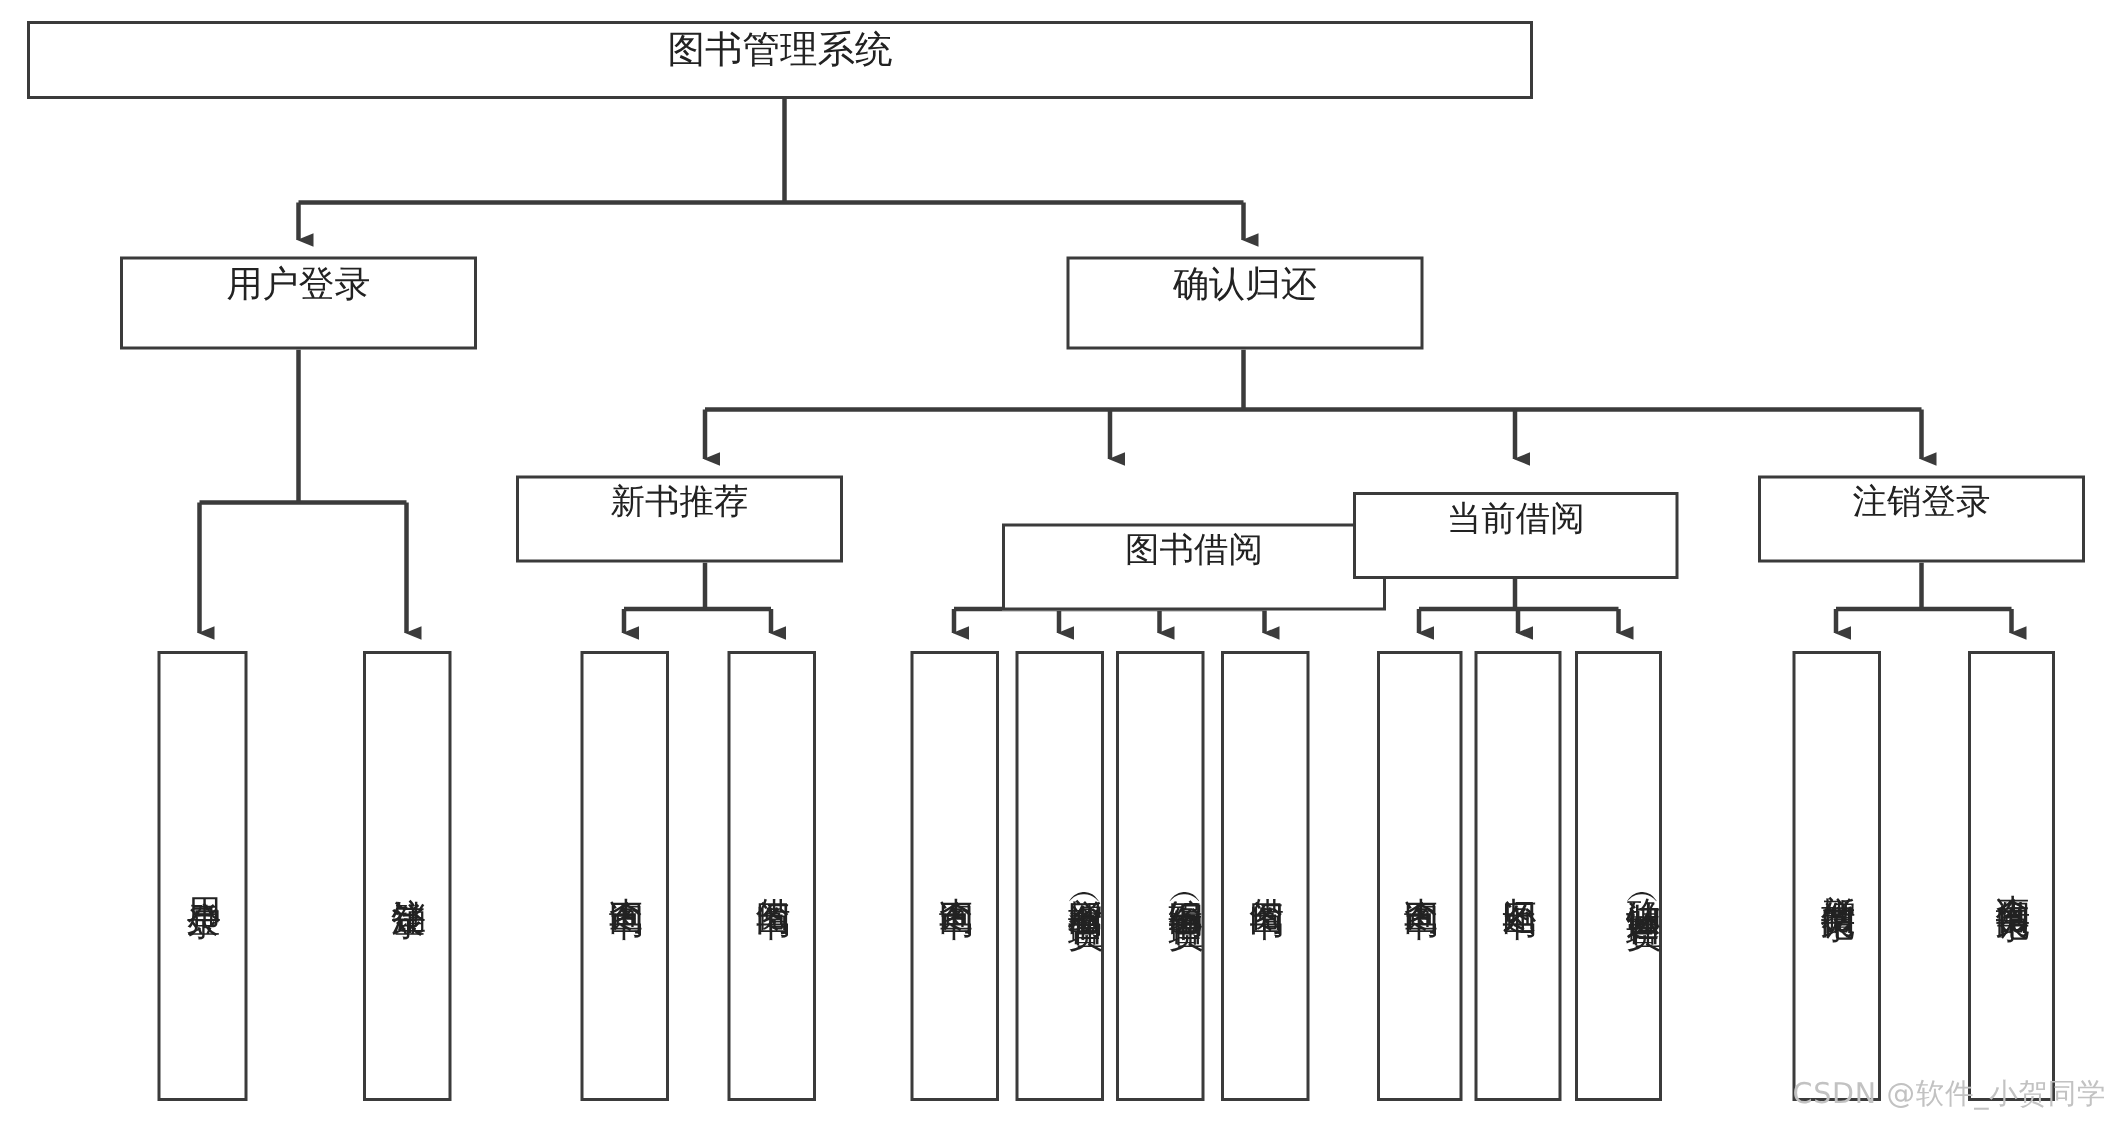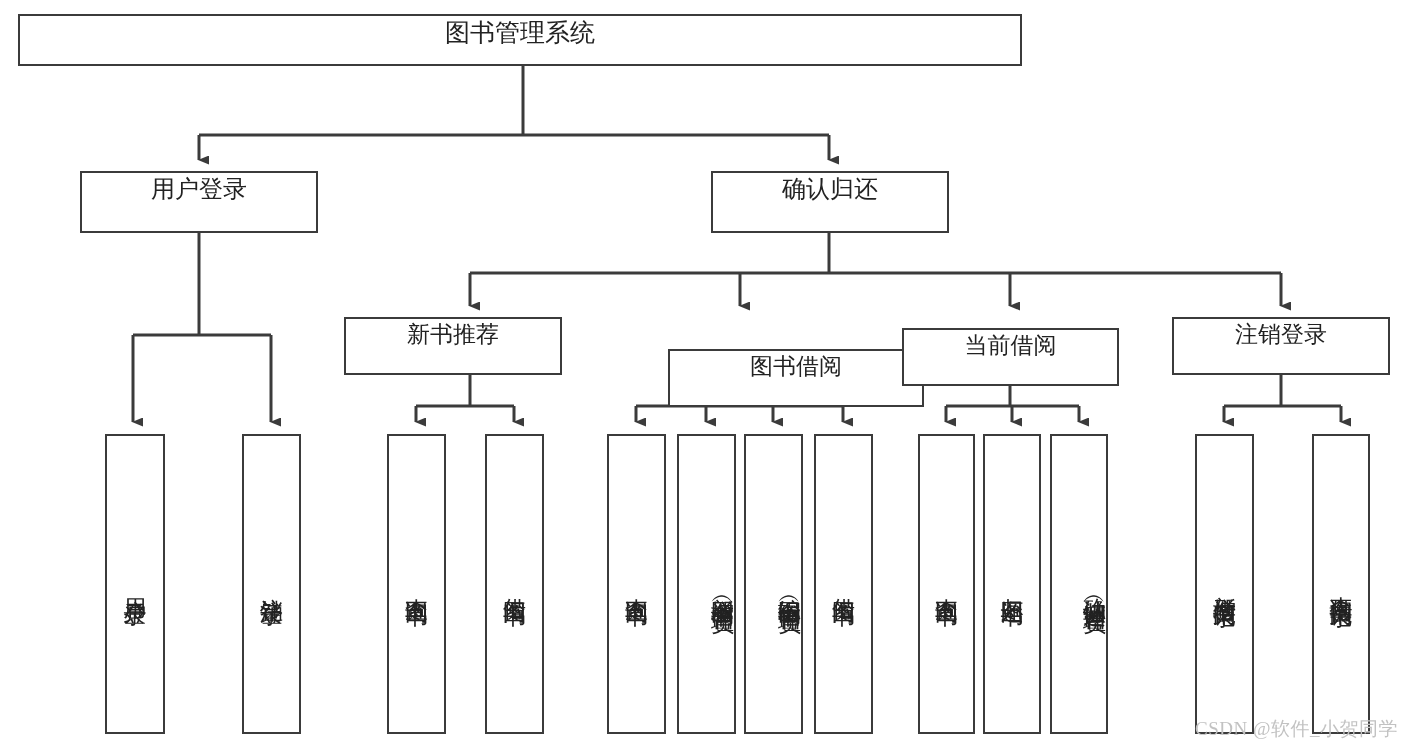--- a/index.html
+++ b/index.html
@@ -60,21 +60,20 @@
   .label {
     display: block;
     white-space: nowrap;
   }
   .watermark {
     position: absolute;
     color: #c2c2c2;
     font-size: 19px;
     white-space: nowrap;
     letter-spacing: 0.5px;
-    font-family: Liberation Serif, serif;
   }
 </style>
 </head>
 <body>
 
 <div id="canvas">
 
   <svg id="wires" viewBox="0 0 1405 747" xmlns="http://www.w3.org/2000/svg">
     <defs>
       <marker id="arrowhead" markerWidth="9" markerHeight="11" refX="4.5" refY="10" orient="auto" markerUnits="userSpaceOnUse">

